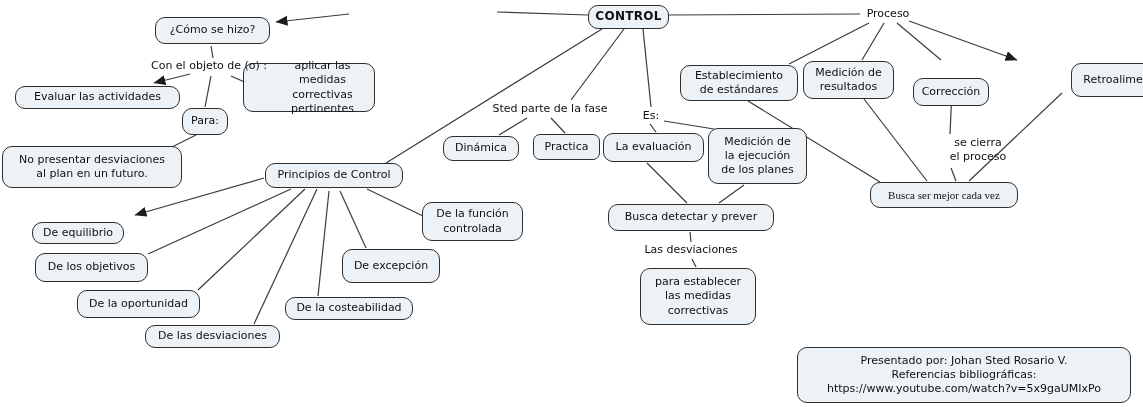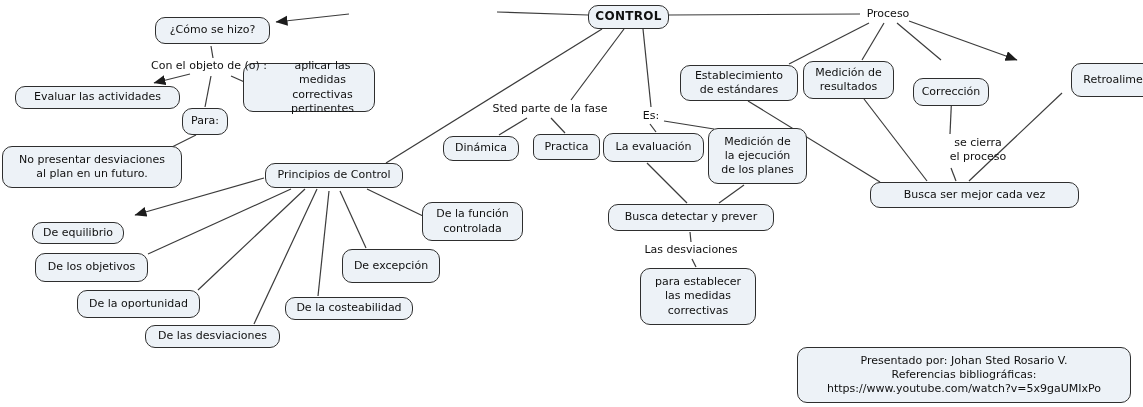--- a/index.html
+++ b/index.html
@@ -97,21 +97,21 @@
   <div class="node" style="left:603px;top:133px;width:101px;height:29px;">La evaluación</div>
   <div class="node" style="left:708px;top:128px;width:99px;height:56px;">Medición de
 la ejecución
 de los planes</div>
   <div class="node" style="left:680px;top:65px;width:118px;height:36px;">Establecimiento
 de estándares</div>
   <div class="node" style="left:803px;top:61px;width:91px;height:38px;">Medición de
 resultados</div>
   <div class="node" style="left:913px;top:78px;width:76px;height:28px;">Corrección</div>
   <div class="node" style="left:1071px;top:63px;width:125px;height:34px;">Retroalimentación</div>
-  <div class="node" style="left:870px;top:182px;width:209px;height:26px;">Busca ser mejor cada vez</div>
+  <div class="node" style="left:870px;top:182px;width:148px;height:26px;font-family:Liberation Serif, serif;">Busca ser mejor cada vez</div>
   <div class="node" style="left:32px;top:222px;width:92px;height:22px;">De equilibrio</div>
   <div class="node" style="left:35px;top:253px;width:113px;height:29px;">De los objetivos</div>
   <div class="node" style="left:77px;top:290px;width:123px;height:28px;">De la oportunidad</div>
   <div class="node" style="left:145px;top:325px;width:135px;height:23px;">De las desviaciones</div>
   <div class="node" style="left:285px;top:297px;width:128px;height:23px;">De la costeabilidad</div>
   <div class="node" style="left:342px;top:249px;width:98px;height:34px;">De excepción</div>
   <div class="node" style="left:422px;top:202px;width:101px;height:39px;">De la función
 controlada</div>
   <div class="node" style="left:608px;top:204px;width:166px;height:27px;">Busca detectar y prever</div>
   <div class="node" style="left:640px;top:268px;width:116px;height:57px;">para establecer

